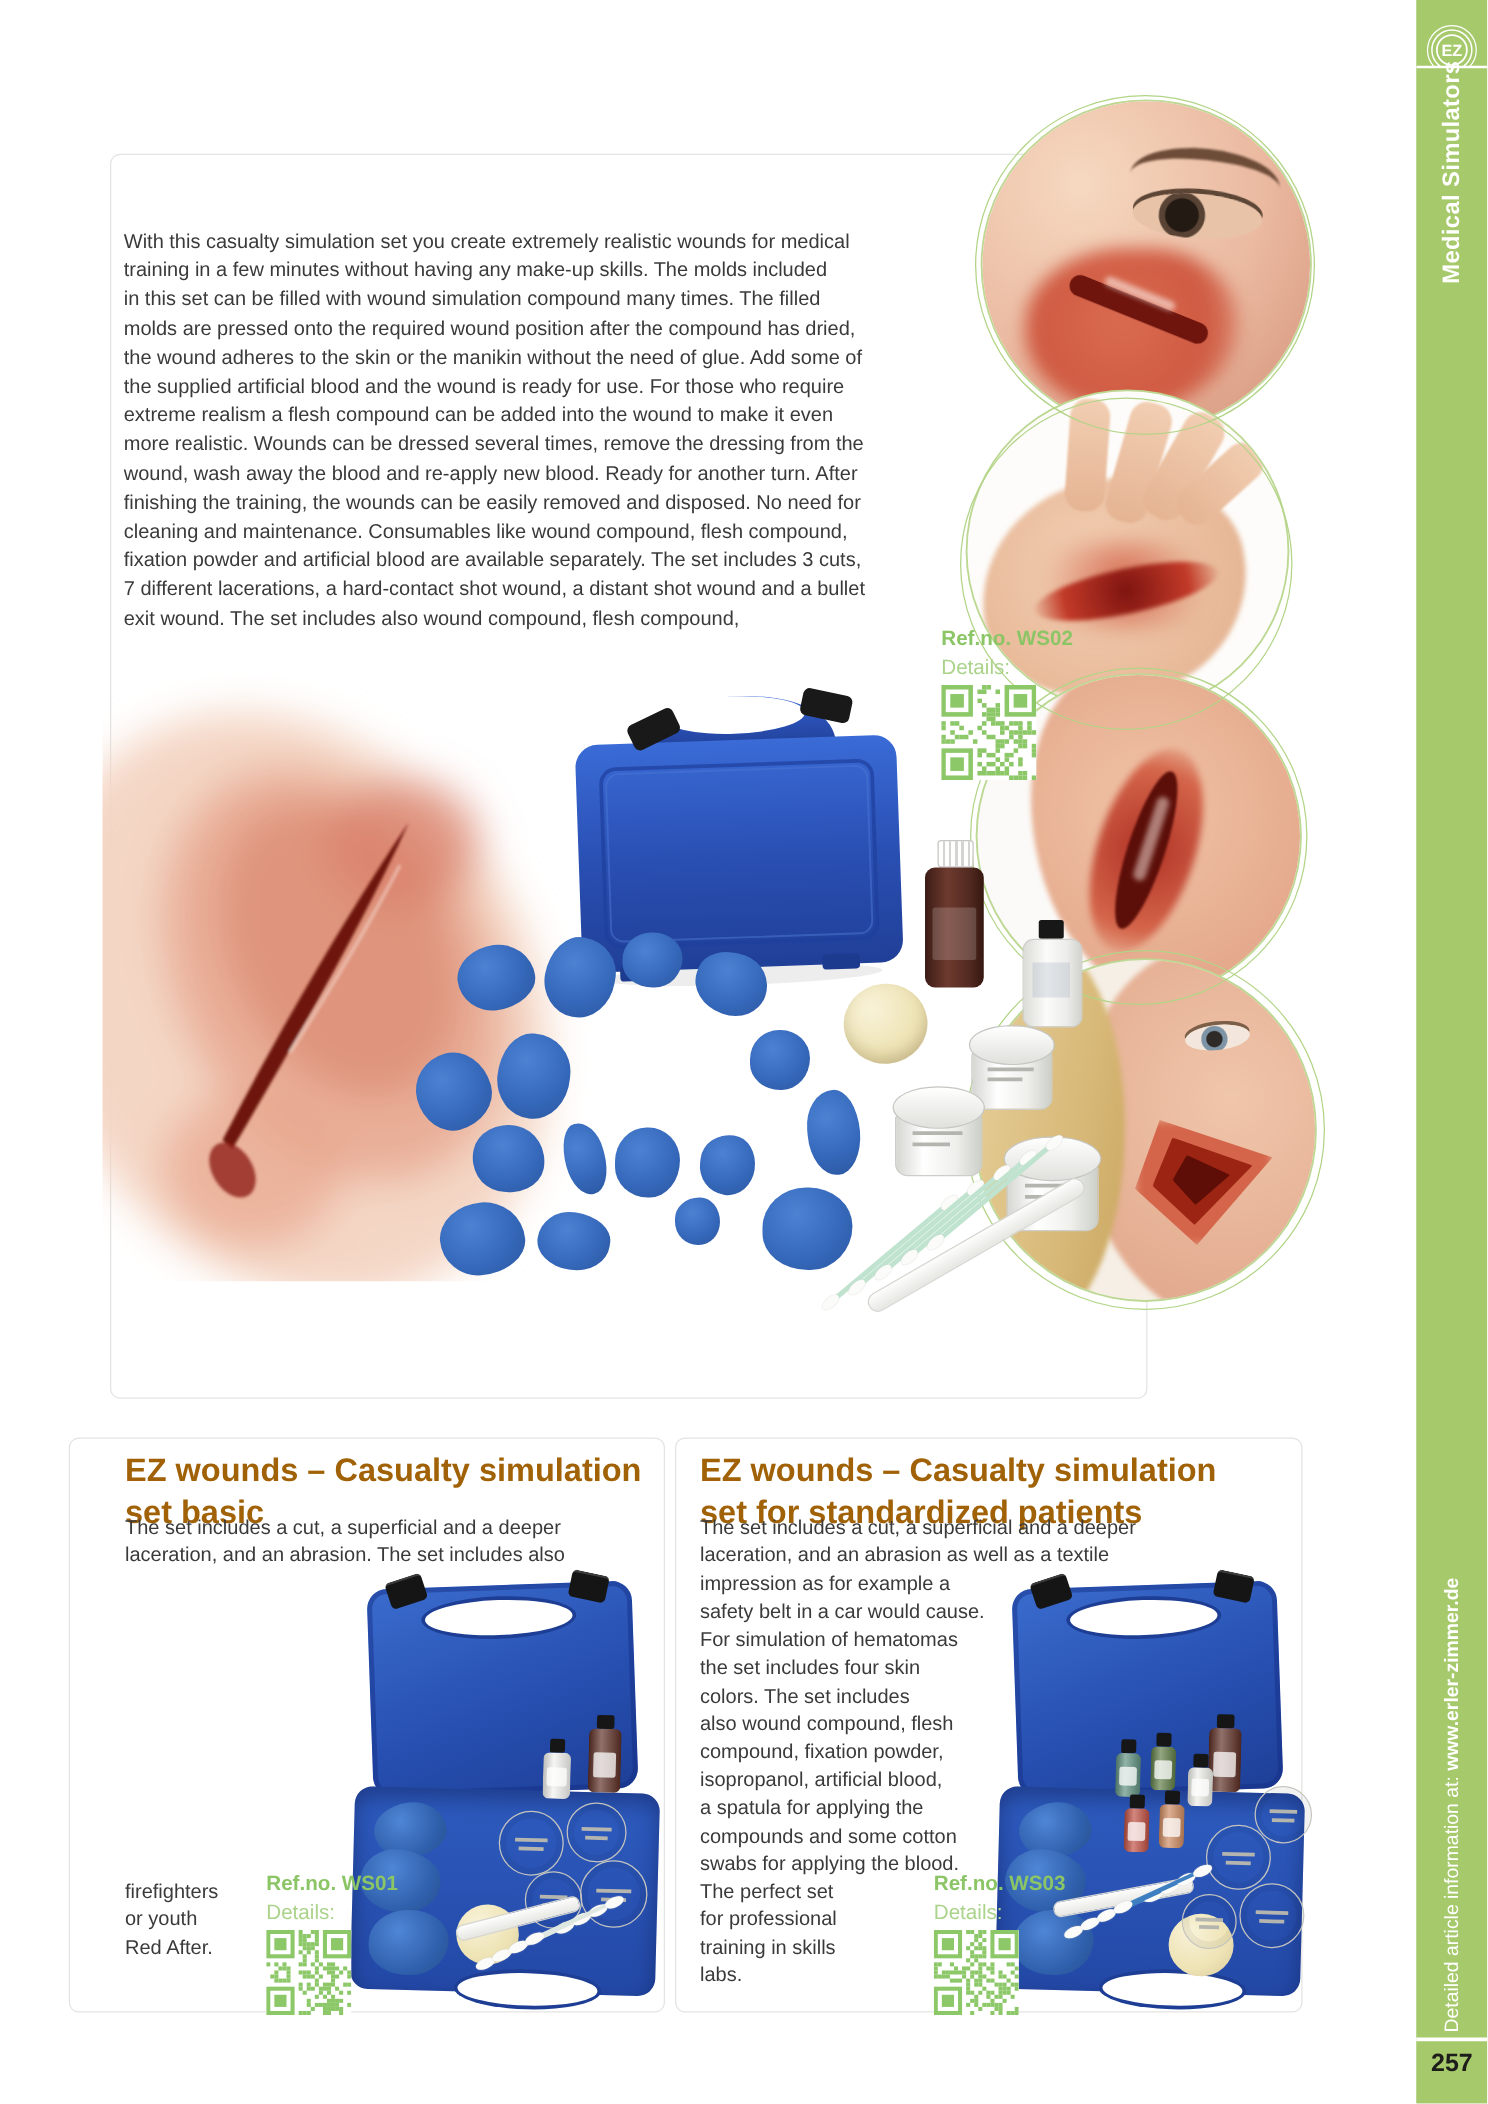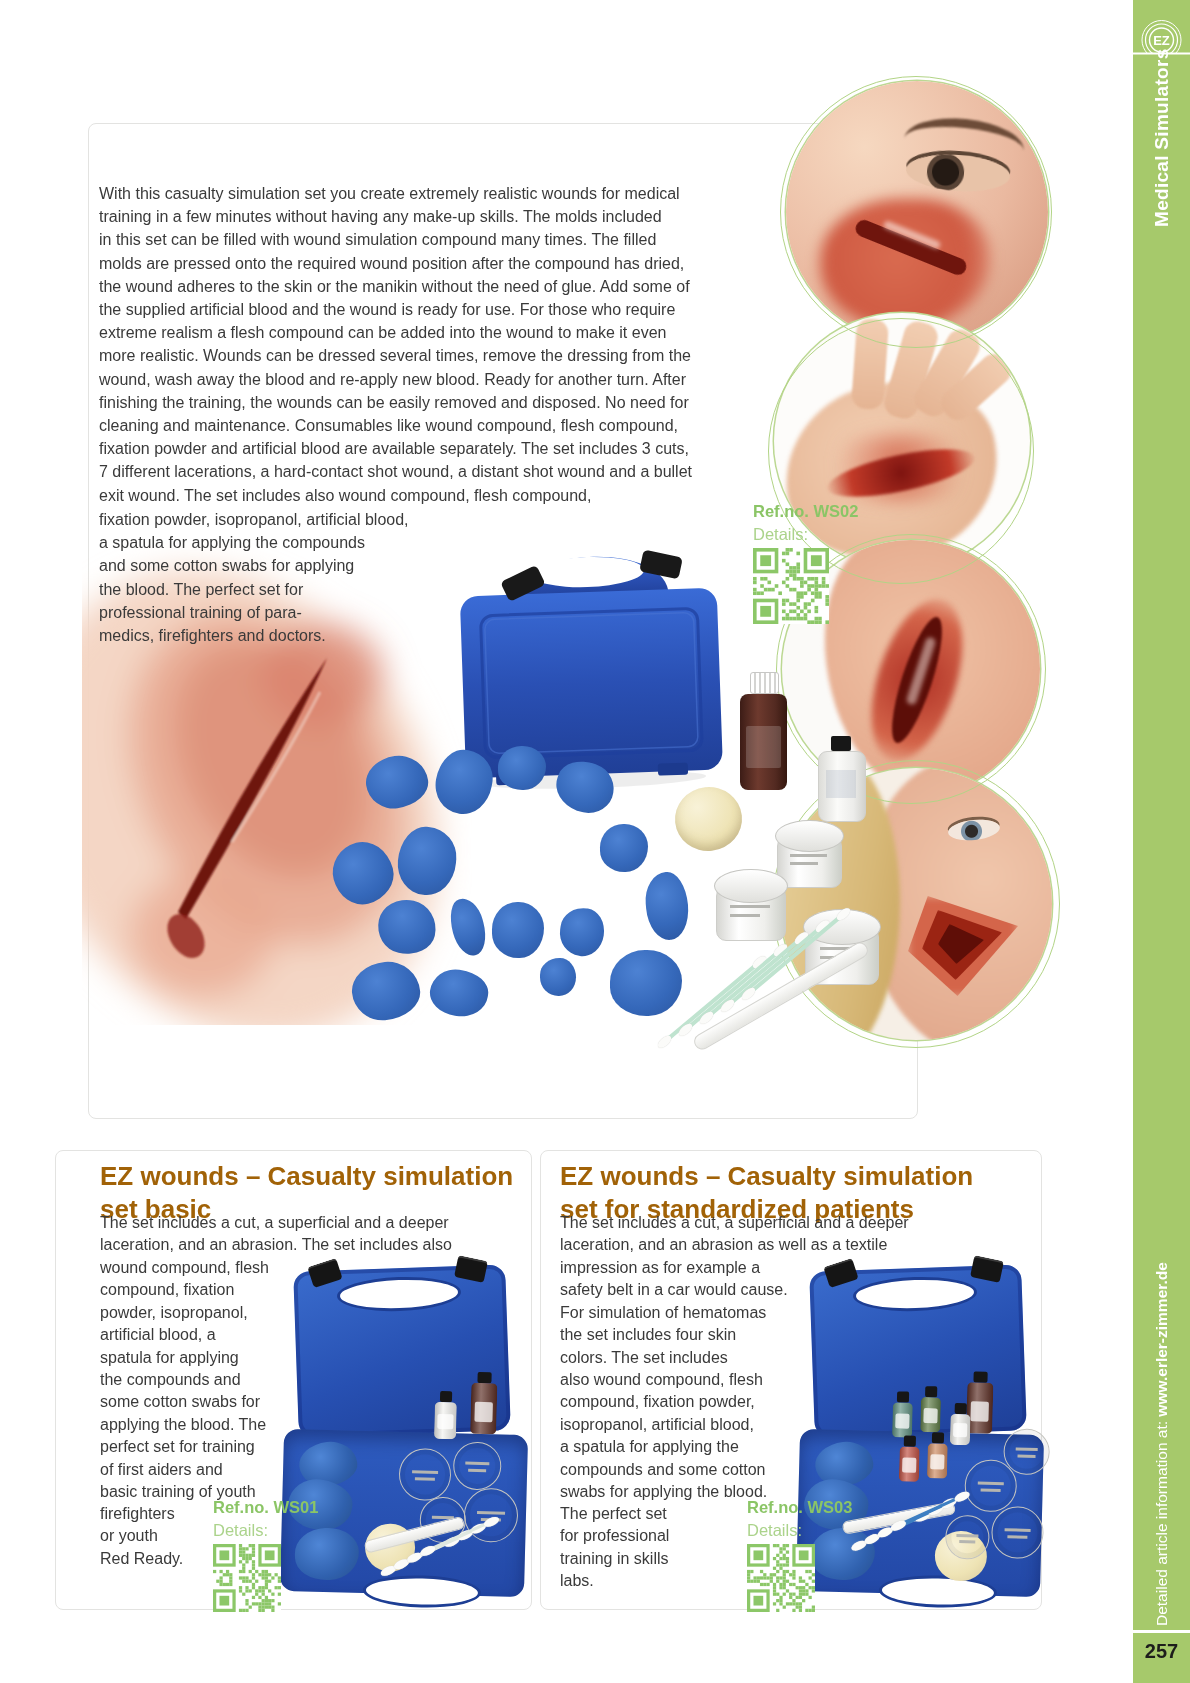--- a/index.html
+++ b/index.html
@@ -156,26 +156,20 @@
 the wound adheres to the skin or the manikin without the need of glue. Add some of
 the supplied artificial blood and the wound is ready for use. For those who require
 extreme realism a flesh compound can be added into the wound to make it even
 more realistic. Wounds can be dressed several times, remove the dressing from the
 wound, wash away the blood and re-apply new blood. Ready for another turn. After
 finishing the training, the wounds can be easily removed and disposed. No need for
 cleaning and maintenance. Consumables like wound compound, flesh compound,
 fixation powder and artificial blood are available separately. The set includes 3 cuts,
 7 different lacerations, a hard-contact shot wound, a distant shot wound and a bullet
 exit wound. The set includes also wound compound, flesh compound,</div>
-  <div class="para" style="left:99px;top:508px;width:380px;">fixation powder, isopropanol, artificial blood,
-a spatula for applying the compounds
-and some cotton swabs for applying
-the blood. The perfect set for
-professional training of para-
-medics, firefighters and doctors.</div>
 
   <div class="ref-label" style="left:753px;top:502px;">Ref.no. WS02</div>
   <div class="ref-details" style="left:753px;top:525px;">Details:</div>
   <div class="qr" style="left:753px;top:548px;width:76px;height:76px;"><svg viewBox="0 0 21 21" width="100%" height="100%">
         <rect x="0" y="0" width="21" height="21" fill="#fff"></rect>
         <rect x="9" y="0" width="1" height="1" fill="#8cc768"></rect>
         <rect x="10" y="0" width="1" height="1" fill="#8cc768"></rect>
         <rect x="8" y="1" width="1" height="1" fill="#8cc768"></rect>
         <rect x="9" y="1" width="1" height="1" fill="#8cc768"></rect>
         <rect x="12" y="1" width="1" height="1" fill="#8cc768"></rect>
@@ -432,34 +426,23 @@
     <div class="abs wEdge"></div>
     <div class="abs wCore"></div>
     <div class="abs wDark"></div>
   </div>
 
   <section class="card card-basic"></section>
   <h2 class="h-sub" style="left:100px;top:1138px;">EZ wounds – Casualty simulation
 set basic</h2>
   <div class="para para-sm" style="left:100px;top:1212px;width:420px;">The set includes a cut, a superficial and a deeper
 laceration, and an abrasion. The set includes also</div>
-  <div class="para para-sm" style="left:100px;top:1257px;width:220px;">wound compound, flesh
-compound, fixation
-powder, isopropanol,
-artificial blood, a
-spatula for applying
-the compounds and
-some cotton swabs for
-applying the blood. The
-perfect set for training
-of first aiders and
-basic training of youth</div>
   <div class="para para-sm" style="left:100px;top:1503px;width:140px;">firefighters
 or youth
-Red Ready.</div>
+Red After.</div>
   <div class="ref-label" style="left:213px;top:1498px;">Ref.no. WS01</div>
   <div class="ref-details" style="left:213px;top:1521px;">Details:</div>
   <div class="qr" style="left:213px;top:1544px;width:68px;height:68px;"><svg viewBox="0 0 21 21" width="100%" height="100%">
         <rect x="0" y="0" width="21" height="21" fill="#fff"></rect>
         <rect x="8" y="0" width="1" height="1" fill="#8cc768"></rect>
         <rect x="11" y="0" width="1" height="1" fill="#8cc768"></rect>
         <rect x="12" y="0" width="1" height="1" fill="#8cc768"></rect>
         <rect x="8" y="1" width="1" height="1" fill="#8cc768"></rect>
         <rect x="9" y="1" width="1" height="1" fill="#8cc768"></rect>
         <rect x="10" y="1" width="1" height="1" fill="#8cc768"></rect>

